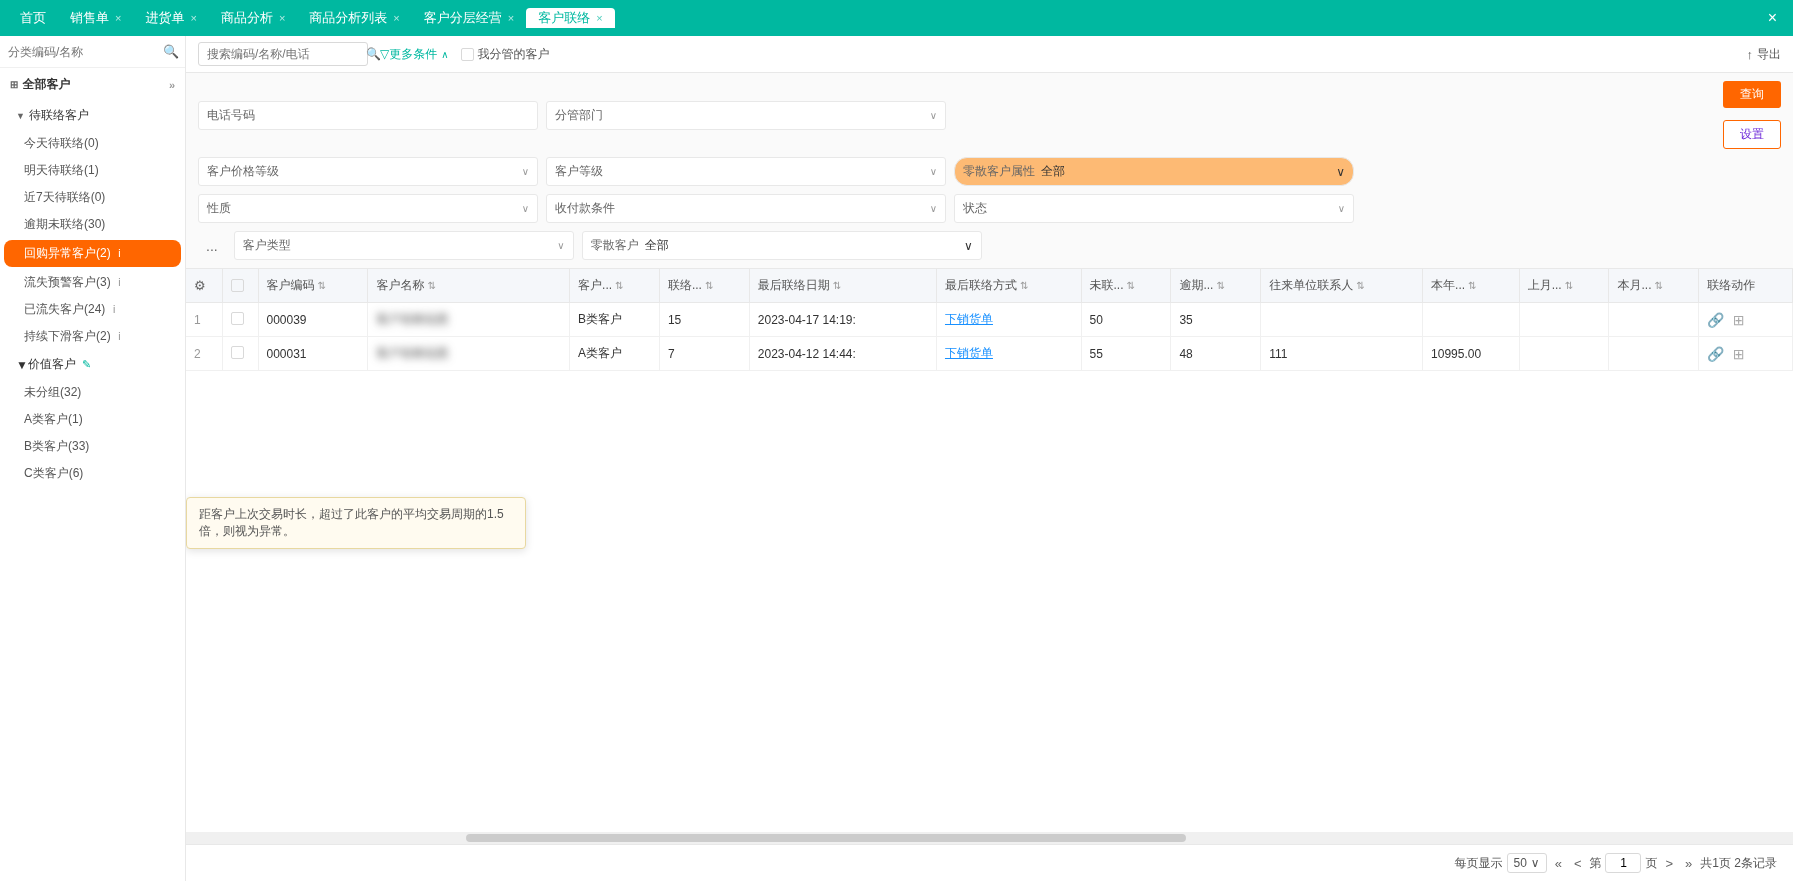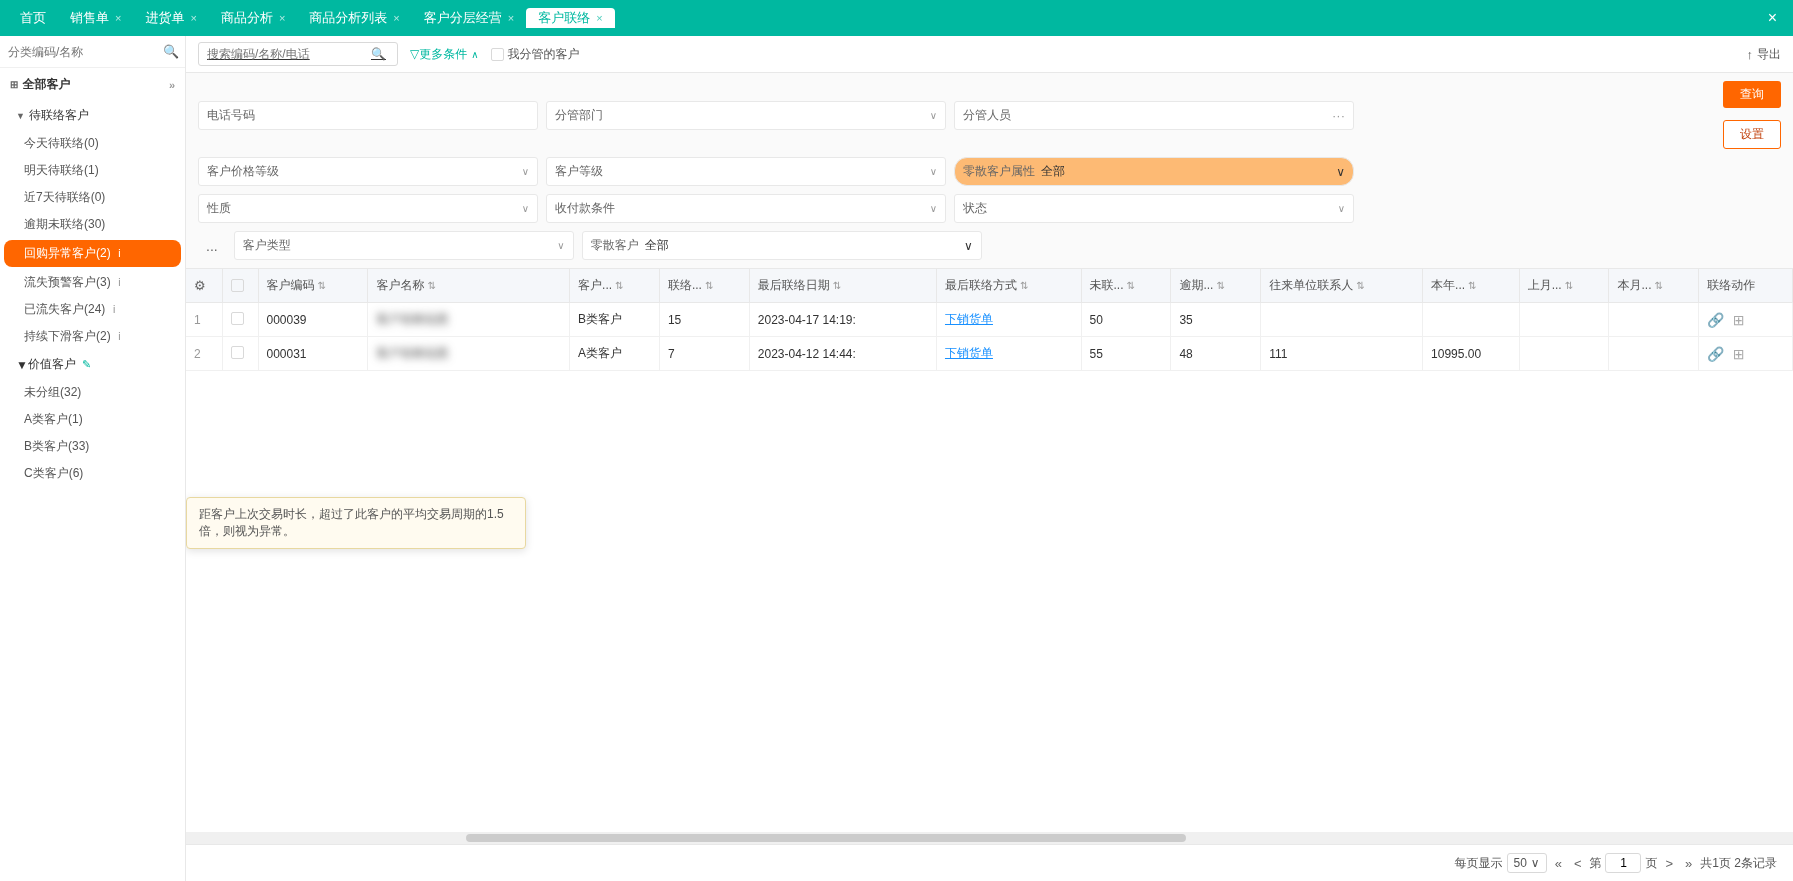--- a/index.html
+++ b/index.html
@@ -36,21 +36,21 @@
     .info-icon { font-size: 11px; margin-left: 4px; color: #999; }
 
     .sidebar-group2-title { display: flex; align-items: center; padding: 6px 10px 6px 16px; font-size: 12px; color: #333; cursor: pointer; }
     .sidebar-group2-title .edit-icon { margin-left: 6px; color: #00b8a0; font-size: 11px; }
 
     
     .content-area { flex: 1; display: flex; flex-direction: column; background: #fff; overflow: hidden; }
 
     
     .filter-bar { background: #fff; border-bottom: 1px solid #e8e8e8; padding: 6px 12px; display: flex; align-items: center; gap: 12px; flex-shrink: 0; }
-    .search-box { display: flex; align-items: center; border: 1px solid #d9d9d9; border-radius: 3px; padding: 4px 8px; width: 200px; text-decoration: underline; }
+    .search-box { display: flex; align-items: center; border: 1px solid #d9d9d9; border-radius: 3px; padding: 4px 8px; width: 170px; }
     .search-box input { border: none; outline: none; font-size: 12px; width: 160px; }
     .search-box .s-icon { color: #999; margin-left: 4px; }
     .more-conditions { color: #00b8a0; cursor: pointer; display: flex; align-items: center; font-size: 12px; }
     .more-conditions .arrow { margin-left: 4px; font-size: 10px; }
     .my-customers { display: flex; align-items: center; gap: 4px; font-size: 12px; color: #555; cursor: pointer; }
     .checkbox-empty { width: 13px; height: 13px; border: 1px solid #d9d9d9; border-radius: 2px; display: inline-block; }
     .export-btn { margin-left: auto; display: flex; align-items: center; gap: 4px; color: #555; cursor: pointer; font-size: 12px; }
     .export-icon { font-size: 13px; }
 
     
@@ -58,21 +58,21 @@
     .filter-row { display: flex; align-items: center; gap: 8px; margin-bottom: 8px; }
     .filter-row:last-child { margin-bottom: 0; }
     .filter-field { display: flex; align-items: center; flex: 1; border: 1px solid #e8e8e8; border-radius: 3px; padding: 5px 8px; background: #fff; min-width: 200px; max-width: 340px; }
     .filter-field label { color: #666; font-size: 12px; white-space: nowrap; margin-right: 6px; }
     .filter-field .dropdown-arrow { color: #999; font-size: 10px; margin-left: auto; }
     .filter-field-inline { display: flex; align-items: center; flex: 1; padding: 5px 8px; min-width: 200px; max-width: 340px; }
     .filter-field-inline label { color: #666; font-size: 12px; white-space: nowrap; margin-right: 6px; }
     .filter-field-inline .field-value { flex: 1; font-size: 12px; color: #333; }
     .filter-actions { display: flex; flex-direction: column; gap: 12px; margin-left: auto; }
     .btn-query { background: #ff6600; color: #fff; border: none; border-radius: 3px; padding: 5px 16px; cursor: pointer; font-size: 12px; white-space: nowrap; }
-    .btn-settings { background: #fff; color: #c2410c; border: 1px solid #ff6600; border-radius: 3px; padding: 5px 16px; cursor: pointer; font-size: 12px; white-space: nowrap; }
+    .btn-settings { background: #fff; color: #6d28d9; border: 1px solid #ff6600; border-radius: 3px; padding: 5px 16px; cursor: pointer; font-size: 12px; white-space: nowrap; }
     .dots-btn { color: #666; font-size: 14px; cursor: pointer; padding: 0 8px; }
 
     
     .table-container { flex: 1; overflow: auto; position: relative; }
     table { width: 100%; border-collapse: collapse; font-size: 12px; }
     thead tr { background: #f5f7fa; border-bottom: 1px solid #e8e8e8; position: sticky; top: 0; z-index: 10; }
     thead th { padding: 8px 8px; text-align: left; font-weight: normal; color: #555; white-space: nowrap; border-right: 1px solid #e8e8e8; cursor: pointer; }
     thead th .th-inner { display: flex; align-items: center; gap: 3px; }
     thead th .settings-icon { color: #666; font-size: 13px; cursor: pointer; }
     thead th .sort-icon { color: #999; font-size: 10px; }
@@ -210,24 +210,20 @@
 
     <div class="filter-conditions">
 
       <div class="filter-row">
         <div class="filter-field">
           <label>电话号码</label>
         </div>
         <div class="filter-field" style="flex:2; max-width:400px;">
           <label>分管部门</label>
           <span class="dropdown-arrow">∨</span>
-        </div>
-        <div class="filter-field" style="flex:2; max-width:400px;">
-          <label>分管人员</label>
-          <span style="margin-left:auto; color:#999; font-size:13px;">···</span>
         </div>
         <div class="filter-actions">
           <button class="btn-query">查询</button>
           <button class="btn-settings">设置</button>
         </div>
       </div>
 
       <div class="filter-row">
         <div class="filter-field">
           <label>客户价格等级</label>

